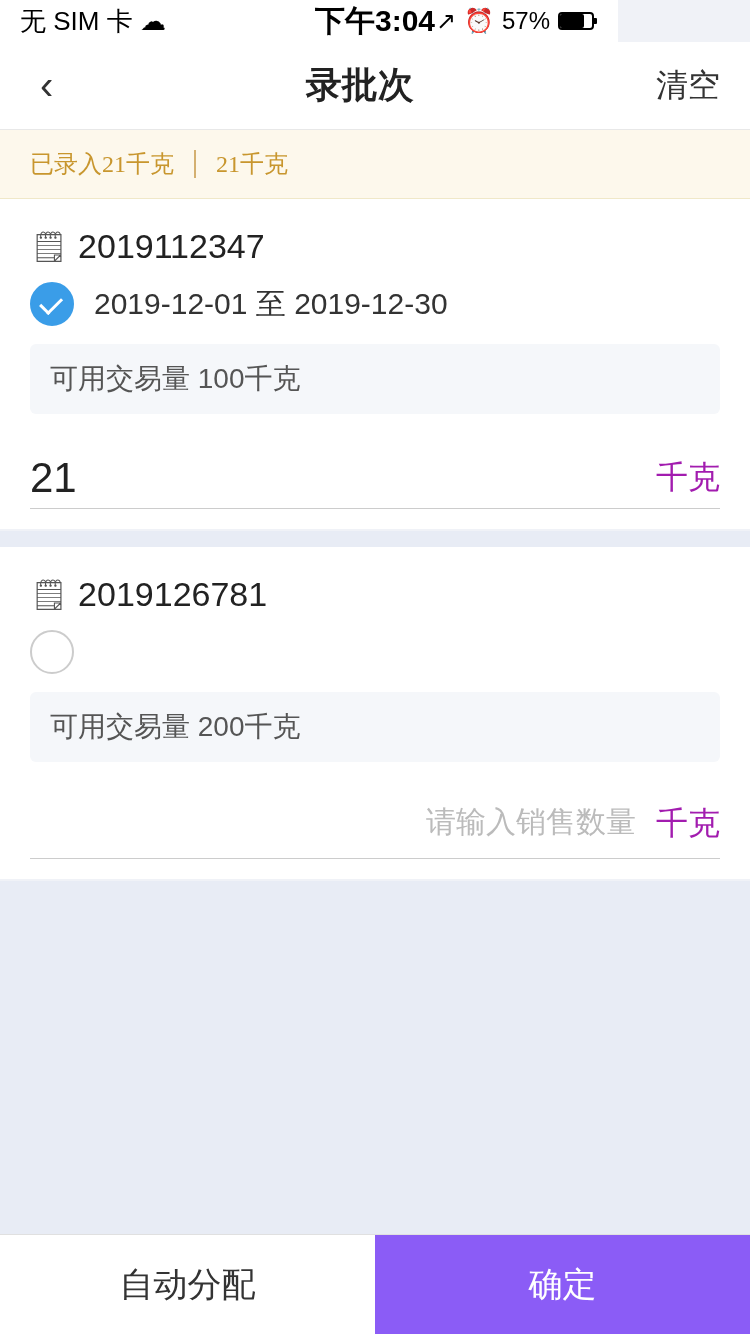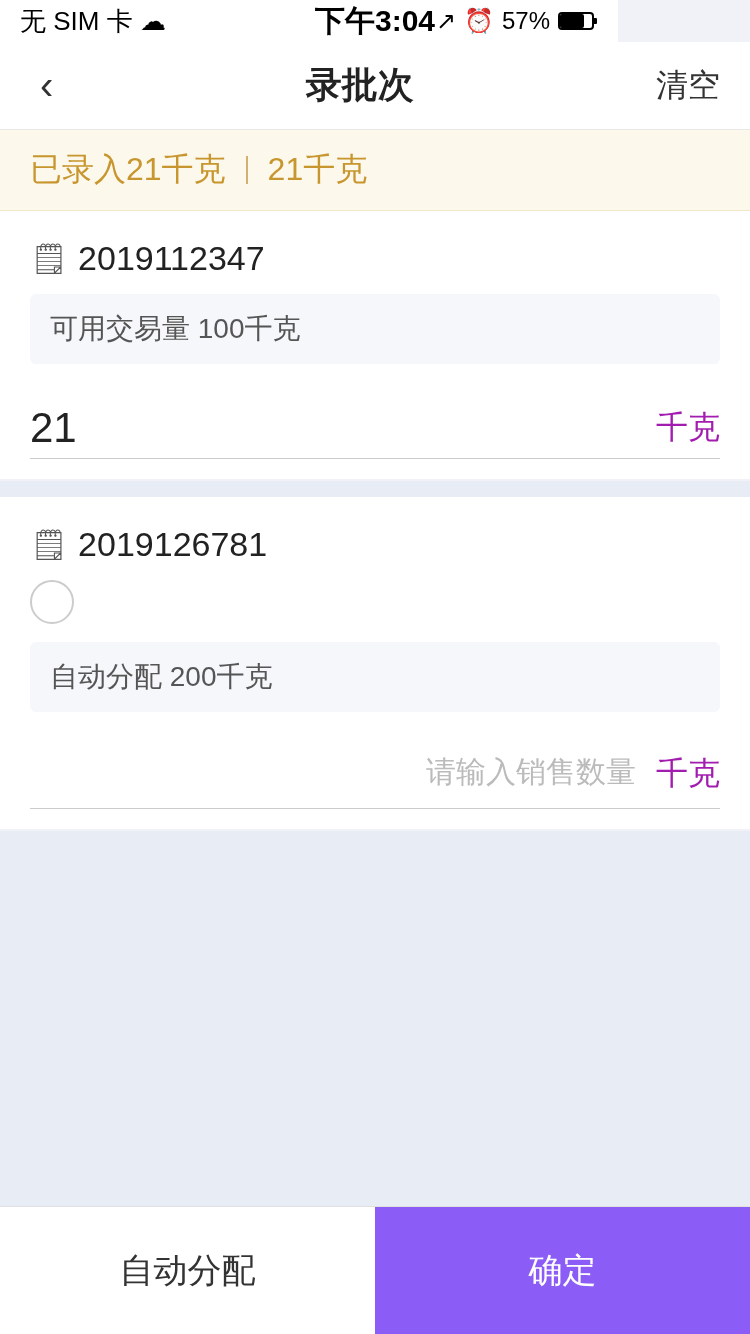--- a/index.html
+++ b/index.html
@@ -78,22 +78,23 @@
     .info-banner {
       width: 750px;
       background: #fdf8ec;
       padding: 18px 30px;
       display: flex;
       align-items: center;
       gap: 20px;
       border-bottom: 1px solid #f0e8c8;
     }
     .info-banner-item {
-      font-size: 32px;
+      font-size: 24px;
       color: #c8962e;
+      font-family: Liberation Serif, serif;
     }
     .info-banner-divider {
       width: 2px;
       height: 28px;
       background: #d4b070;
     }
 
     
     .card {
       background: #fff;
@@ -205,21 +206,21 @@
       flex: 1;
       min-height: 400px;
     }
 
     
     .bottom-bar {
       position: fixed;
       bottom: 0;
       left: 0;
       width: 750px;
-      height: 128px;
+      height: 100px;
       display: flex;
       background: #fff;
       border-top: 1px solid #e0e0e0;
     }
     .btn-auto {
       flex: 1;
       display: flex;
       align-items: center;
       justify-content: center;
       font-size: 34px;
@@ -279,20 +280,24 @@
     <div class="info-banner-divider"></div>
     <span class="info-banner-item">21千克</span>
   </div>
 
   <div class="card">
     <div class="batch-header">
       <span class="doc-icon">🗒</span>
       <span class="batch-id">2019112347</span>
     </div>
 
+    <div class="batch-row">
+      <div class="radio-btn checked"></div>
+      <span class="batch-date">2019-12-01 至 2019-12-30</span>
+    </div>
 
     <div class="avail-box">可用交易量 100千克</div>
 
     <div class="quantity-row">
       <span class="quantity-value">21</span>
       <span class="quantity-unit">千克</span>
     </div>
     <div class="input-underline"></div>
   </div>
 
@@ -301,21 +306,21 @@
   <div class="card">
     <div class="batch-header">
       <span class="doc-icon">🗒</span>
       <span class="batch-id">2019126781</span>
     </div>
 
     <div class="batch-row">
       <div class="radio-btn"></div>
     </div>
 
-    <div class="avail-box">自动分配 200千克</div>
+    <div class="avail-box">可用交易量 200千克</div>
 
     <div class="input-row">
       <span class="quantity-input-placeholder">请输入销售数量</span>
       <span class="quantity-unit">千克</span>
     </div>
     <div class="input-underline"></div>
   </div>
 
   <div class="empty-area"></div>
 

